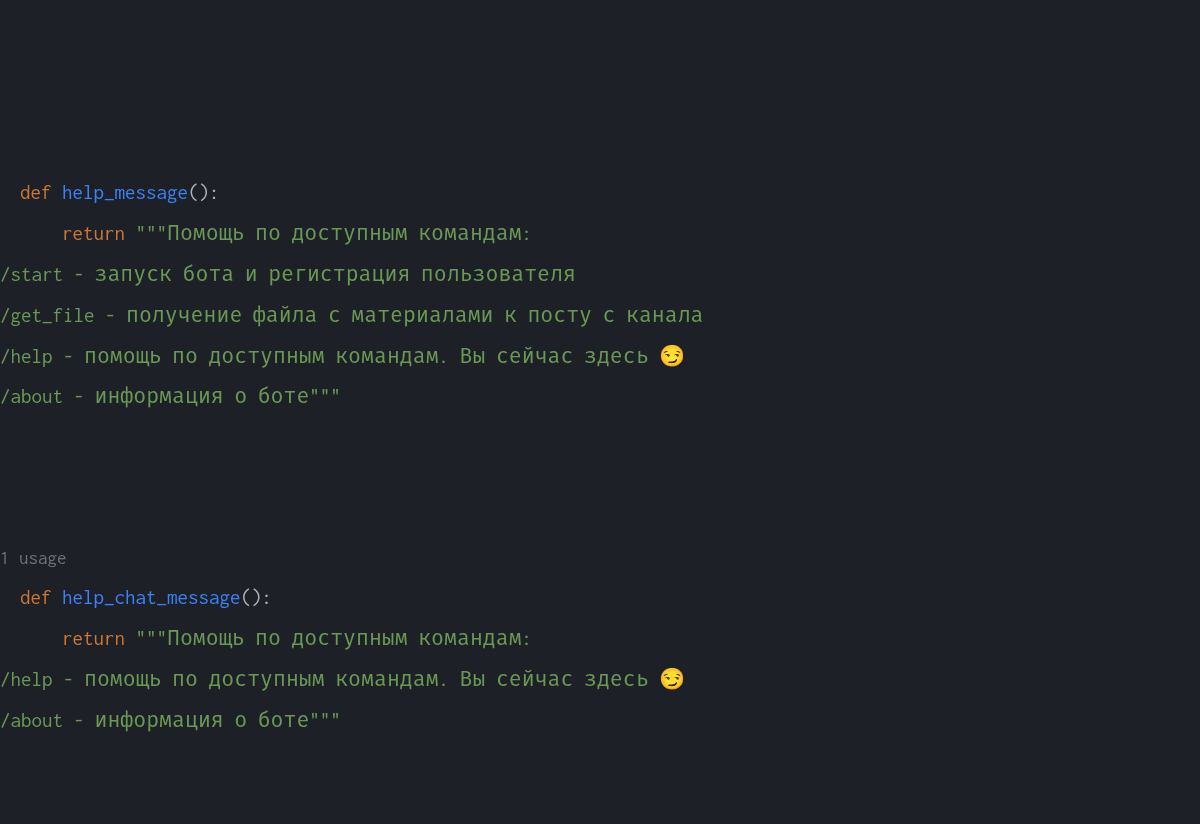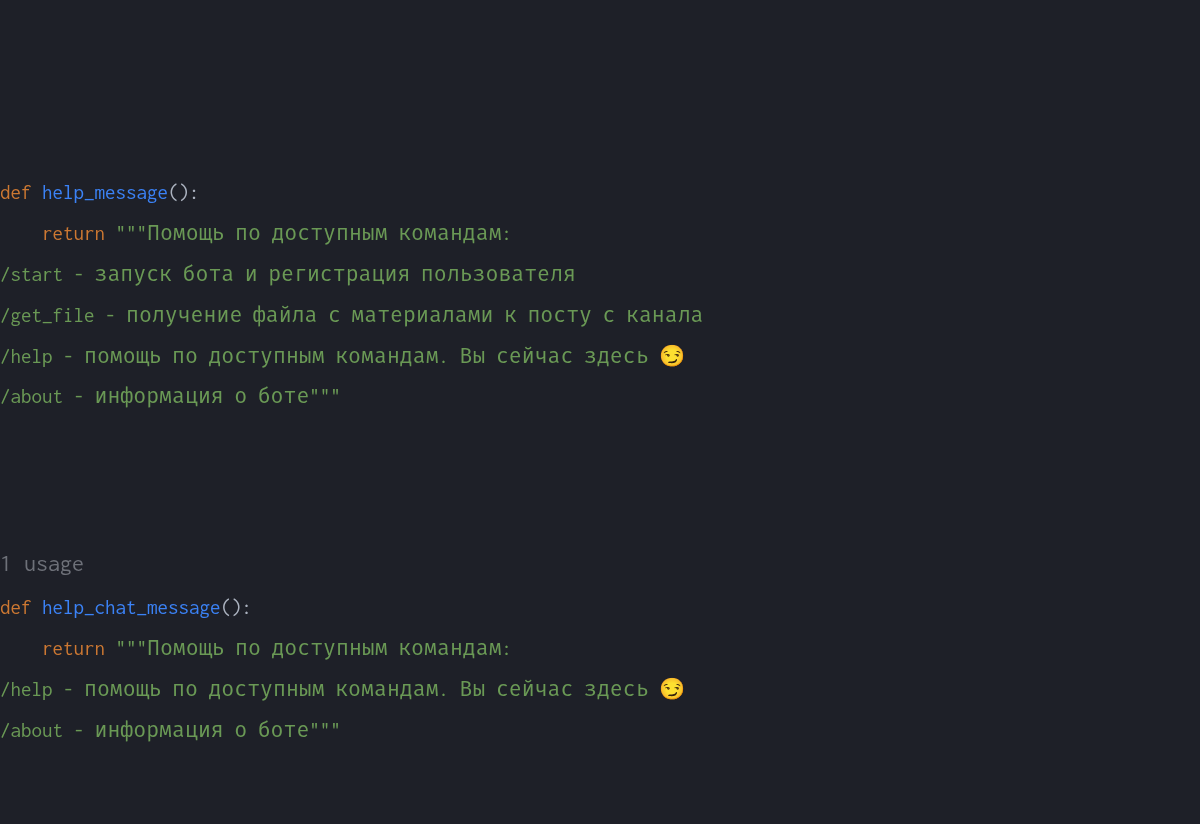--- a/index.html
+++ b/index.html
@@ -17,33 +17,34 @@
       white-space: pre;
       overflow: hidden;
       width: 1200px;
       height: 824px;
     }
     .line {
       display: block;
     }
     .keyword {
       color: #cd7832;
+      padding-left: 20px;
     }
     .function-name {
       color: #3b82f6;
     }
     .default-text {
       color: #abb2bf;
     }
     .string {
       color: #6a9955;
     }
     .usage-hint {
       color: #6e7179;
-      font-size: 24px;
+      font-size: 19px;
     }
     .emoji {
       font-family: 'Apple Color Emoji', 'Segoe UI Emoji', 'Noto Color Emoji', sans-serif;
     }
   </style>
 </head>
 <body>
 
 
 

